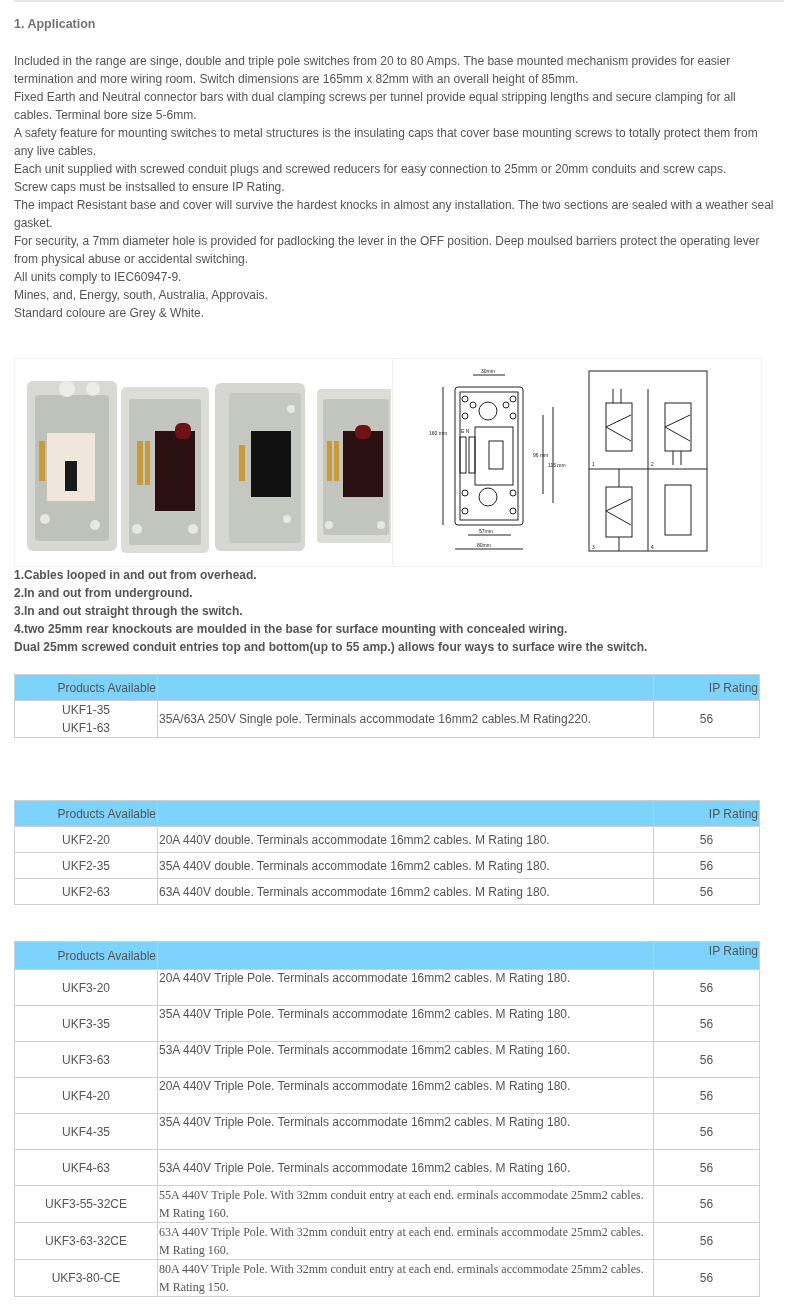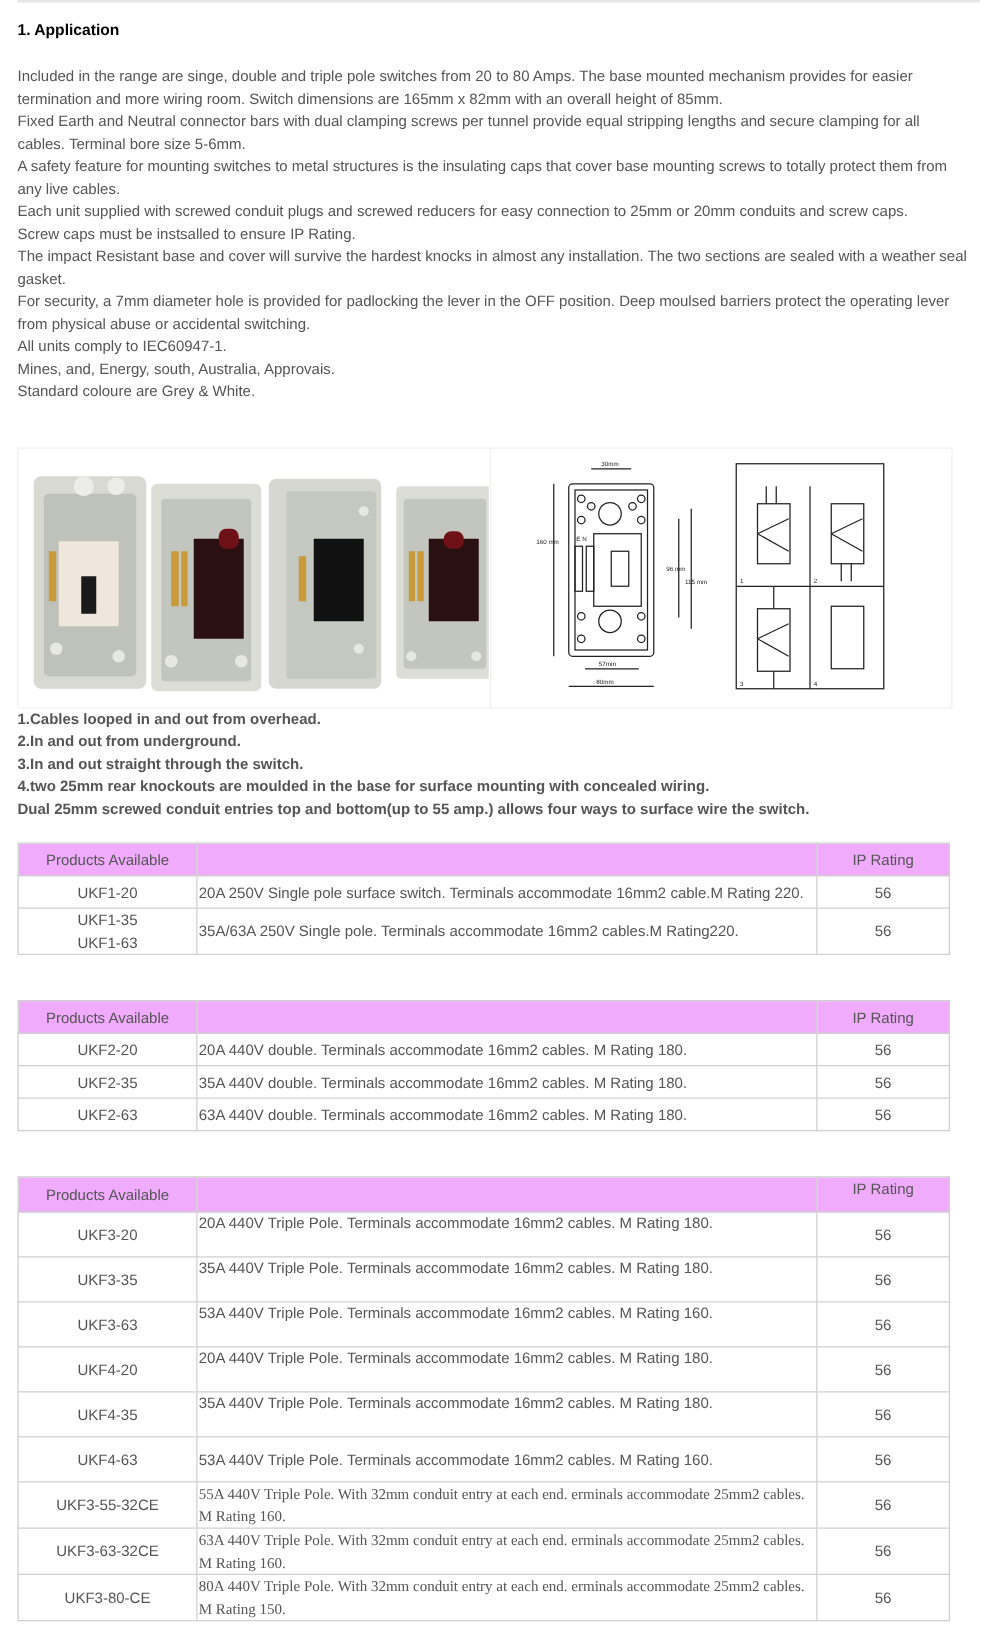--- a/index.html
+++ b/index.html
@@ -1,30 +1,30 @@
 <!DOCTYPE html>
 <html><head>
 <meta charset="utf-8">
 <style>
   html, body { margin: 0; padding: 0; background: #ffffff; }
   body { width: 788px; height: 1315px; position: relative; overflow: hidden;
          font-family: "Liberation Sans", sans-serif; color: #555555; font-size: 12px; }
   .top-rule { position: absolute; left: 14px; top: 0; width: 770px; height: 2px; background: #e6e6e6; }
-  .heading { position: absolute; left: 14px; top: 17px; font-size: 12.5px; font-weight: bold; color: #000000; }
+  .heading { position: absolute; left: 14px; top: 17px; font-size: 12.5px; font-weight: bold; color: #737373; }
   .intro { position: absolute; left: 14px; top: 52px; width: 760px; line-height: 18px; }
   .intro p { margin: 0; }
   .image-strip { position: absolute; left: 14px; top: 358px; width: 746px; height: 207px;
                  border: 1px solid #f0f0f0; background: #fff; }
   .photo { position: absolute; left: 0; top: 0; width: 376px; height: 207px; }
   .drawing { position: absolute; left: 377px; top: 0; width: 368px; height: 207px; border-left: 1px solid #f0f0f0; }
   .notes { position: absolute; left: 14px; top: 566px; line-height: 18px; }
   .notes p { margin: 0; font-weight: bold; }
   table.spec { position: absolute; left: 14px; width: 746px; border-collapse: collapse; font-size: 12px; color: #555; }
   table.spec th, table.spec td { border: 1px solid #cfcfcf; padding: 0 1px; }
-  table.spec th { background: #f0abfc; font-weight: normal; height: 25px; }
+  table.spec th { background: #7dd3fc; font-weight: normal; height: 25px; text-align: right; }
   table.spec td.code { width: 140px; text-align: center; }
   table.spec td.ip { width: 103px; text-align: center; }
   table.spec td.desc { text-align: left; }
   .t1 { top: 674px; }
   .t1 tr.r1 td { height: 25px; }
   .t1 tr.r2 td { height: 36px; line-height: 18px; }
   .t2 { top: 800px; }
   .t2 tr.row td { height: 25px; }
   .t3 { top: 941px; }
   .t3 th.iph { vertical-align: top; padding-top: 2px; }
@@ -41,21 +41,21 @@
 <div class="heading">1. Application</div>
 
 <div class="intro">
   <p>Included in the range are singe, double and triple pole switches from 20 to 80 Amps. The base mounted mechanism provides for easier termination and more wiring room. Switch dimensions are 165mm x 82mm with an overall height of 85mm.</p>
   <p>Fixed Earth and Neutral connector bars with dual clamping screws per tunnel provide equal stripping lengths and secure clamping for all cables. Terminal bore size 5-6mm.</p>
   <p>A safety feature for mounting switches to metal structures is the insulating caps that cover base mounting screws to totally protect them from any live cables.</p>
   <p>Each unit supplied with screwed conduit plugs and screwed reducers for easy connection to 25mm or 20mm conduits and screw caps.</p>
   <p>Screw caps must be instsalled to ensure IP Rating.</p>
   <p>The impact Resistant base and cover will survive the hardest knocks in almost any installation. The two sections are sealed with a weather seal gasket.</p>
   <p>For security, a 7mm diameter hole is provided for padlocking the lever in the OFF position. Deep moulsed barriers protect the operating lever from physical abuse or accidental switching.</p>
-  <p>All units comply to IEC60947-1.</p>
+  <p>All units comply to IEC60947-9.</p>
   <p>Mines, and, Energy, south, Australia, Approvais.</p>
   <p>Standard coloure are Grey &amp; White.</p>
 </div>
 
 <div class="image-strip">
 
   <svg class="photo" viewBox="0 0 376 207" width="376" height="207">
     <rect x="0" y="0" width="376" height="207" fill="#ffffff"></rect>
 
     <g>
@@ -176,25 +176,20 @@
   <p>Dual 25mm screwed conduit entries top and bottom(up to 55 amp.) allows four ways to surface wire the switch.</p>
 </div>
 
 <table class="spec t1">
   <tbody>
       <tr>
     <th>Products Available</th>
     <th></th>
     <th>IP Rating</th>
   </tr>
-  <tr class="r1">
-    <td class="code">UKF1-20</td>
-    <td class="desc">20A 250V Single pole surface switch. Terminals accommodate 16mm2 cable.M Rating 220.</td>
-    <td class="ip">56</td>
-  </tr>
   <tr class="r2">
     <td class="code">
       <div>UKF1-35</div>
       <div>UKF1-63</div>
     </td>
     <td class="desc">35A/63A 250V Single pole. Terminals accommodate 16mm2 cables.M Rating220.</td>
     <td class="ip">56</td>
   </tr>
 </tbody>
   </table>

